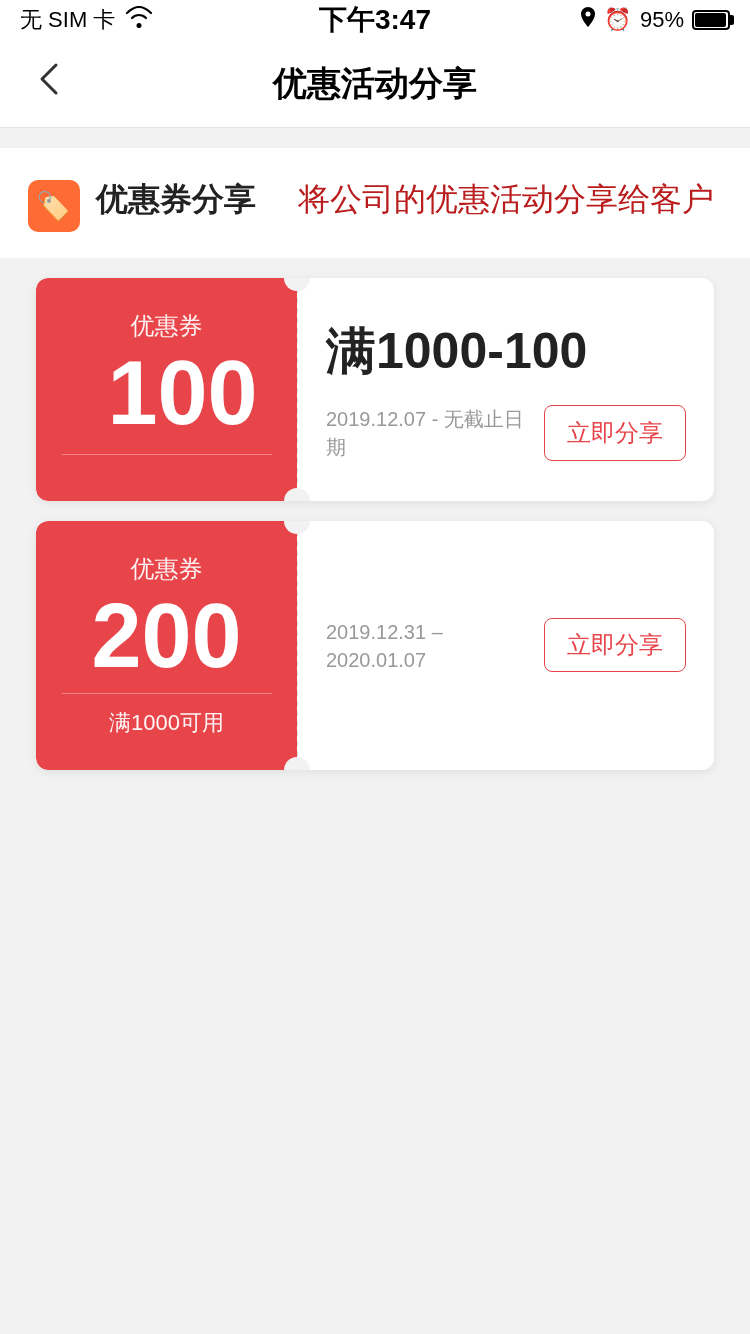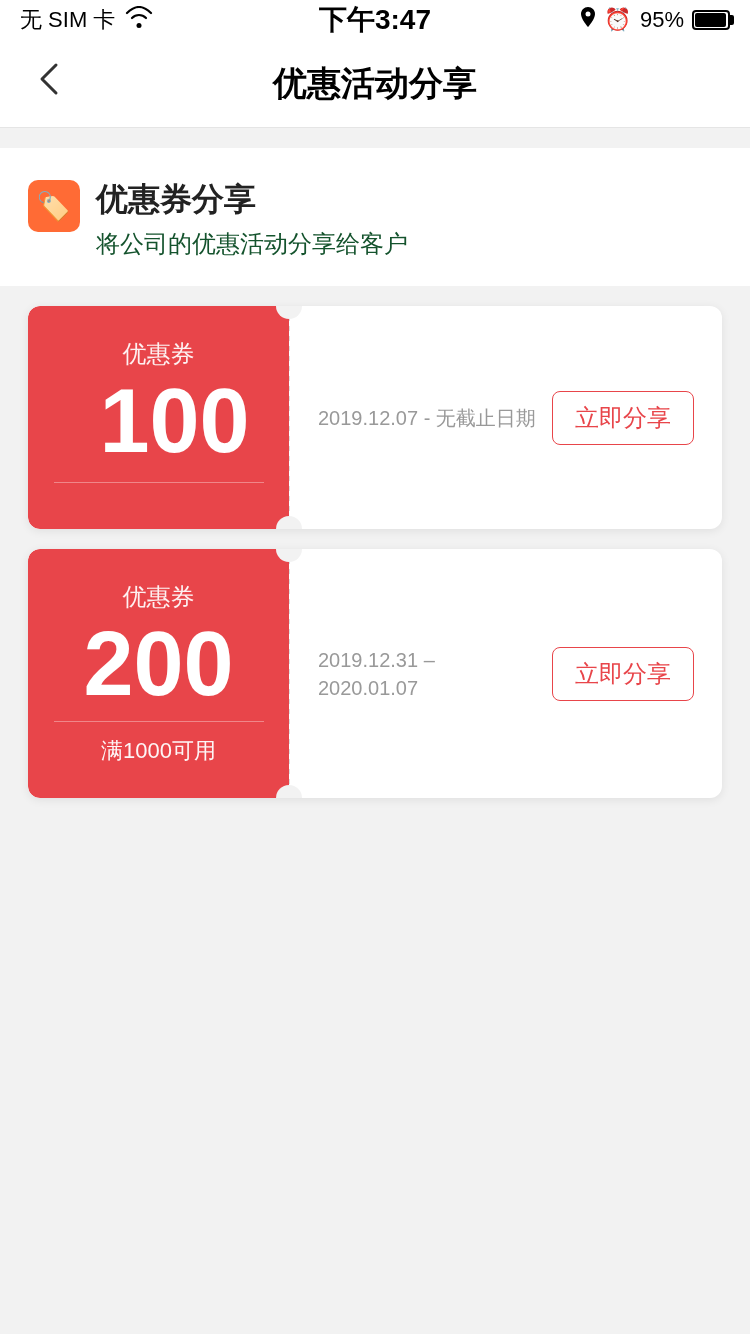--- a/index.html
+++ b/index.html
@@ -114,36 +114,37 @@
       border-radius: 10px;
       display: flex;
       align-items: center;
       justify-content: center;
       font-size: 28px;
       flex-shrink: 0;
       margin-top: 2px;
     }
     .section-text-group {
       display: flex;
-      flex-direction: column;
+      flex-direction: row;
       gap: 6px;
     }
     .section-title {
       font-size: 32px;
       font-weight: 600;
       color: #222;
     }
     .section-subtitle {
-      font-size: 24px;
-      color: #14532d;
+      font-size: 32px;
+      color: #b91c1c;
+      margin-left: 36px;
     }
 
     
     .coupon-list {
-      padding: 20px 28px;
+      padding: 20px 36px;
       display: flex;
       flex-direction: column;
       gap: 20px;
     }
 
     
     .empty-area {
       flex: 1;
       min-height: 500px;
     }
@@ -206,21 +207,22 @@
 
       <div style="background:#e8454a;width:261px;flex-shrink:0;display:flex;flex-direction:column;align-items:center;justify-content:center;padding:32px 20px;border-radius:12px 0 0 12px;position:relative;">
         <div style="color:rgba(255,255,255,0.92);font-size:24px;margin-bottom:6px;">优惠券</div>
         <div style="color:#fff;font-size:90px;font-weight:700;line-height:1;margin-bottom:16px;margin-left:32px;">100</div>
         <div style="width:210px;height:1px;background:rgba(255,255,255,0.35);margin-bottom:14px;"></div>
       </div>
 
       <div style="width:1px;background:repeating-linear-gradient(to bottom,rgba(220,220,220,1) 0px,rgba(220,220,220,1) 5px,transparent 5px,transparent 10px);flex-shrink:0;margin:0;"></div>
 
       <div style="flex:1;padding:28px 28px;display:flex;flex-direction:column;justify-content:center;border-radius:0 12px 12px 0;">
-        <div style="display:flex;align-items:center;justify-content:space-between;gap:4px;">
+        <div style="font-size:50px;font-weight:700;color:#222;margin-bottom:20px;">满1000-100</div>
+        <div style="display:flex;justify-content:space-between;gap:4px;">
           <div style="font-size:20px;color:#999;flex:1;line-height:1.4;">2019.12.07 - 无截止日期</div>
           <button style="border:1.5px solid #e8454a;border-radius:8px;padding:10px 22px;color:#e8454a;font-size:24px;background:#fff;cursor:pointer;white-space:nowrap;flex-shrink:0;font-family:inherit;">立即分享</button>
         </div>
       </div>
     </div>
     <div style="background: rgb(255, 255, 255); border-radius: 12px; overflow: hidden; display: flex; box-shadow: rgba(0, 0, 0, 0.08) 0px 2px 10px; position: relative;">
 
       <div style="position:absolute;top:-13px;left:248px;width:26px;height:26px;background:#f2f2f2;border-radius:50%;z-index:10;"></div>
 
       <div style="position:absolute;bottom:-13px;left:248px;width:26px;height:26px;background:#f2f2f2;border-radius:50%;z-index:10;"></div>
@@ -228,21 +230,21 @@
       <div style="background:#e8454a;width:261px;flex-shrink:0;display:flex;flex-direction:column;align-items:center;justify-content:center;padding:32px 20px;border-radius:12px 0 0 12px;position:relative;">
         <div style="color:rgba(255,255,255,0.92);font-size:24px;margin-bottom:6px;">优惠券</div>
         <div style="color:#fff;font-size:90px;font-weight:700;line-height:1;margin-bottom:12px;">200</div>
         <div style="width:210px;height:1px;background:rgba(255,255,255,0.35);margin-bottom:14px;"></div>
         <div style="color:rgba(255,255,255,0.95);font-size:22px;text-align:right;">满1000可用</div>
       </div>
 
       <div style="width:1px;background:repeating-linear-gradient(to bottom,rgba(220,220,220,1) 0px,rgba(220,220,220,1) 5px,transparent 5px,transparent 10px);flex-shrink:0;margin:0;"></div>
 
       <div style="flex:1;padding:28px 28px;display:flex;flex-direction:column;justify-content:center;border-radius:0 12px 12px 0;">
-        <div style="display:flex;align-items:center;justify-content:space-between;gap:16px;">
+        <div style="display:flex;align-items:flex-start;justify-content:space-between;gap:16px;">
           <div style="font-size:20px;color:#999;flex:1;line-height:1.4;">2019.12.31 – 2020.01.07</div>
           <button style="border:1.5px solid #e8454a;border-radius:8px;padding:10px 22px;color:#e8454a;font-size:24px;background:#fff;cursor:pointer;white-space:nowrap;flex-shrink:0;font-family:inherit;">立即分享</button>
         </div>
       </div>
     </div>
   </div>
 
 <div class="empty-area"></div>
 
 </body></html>

